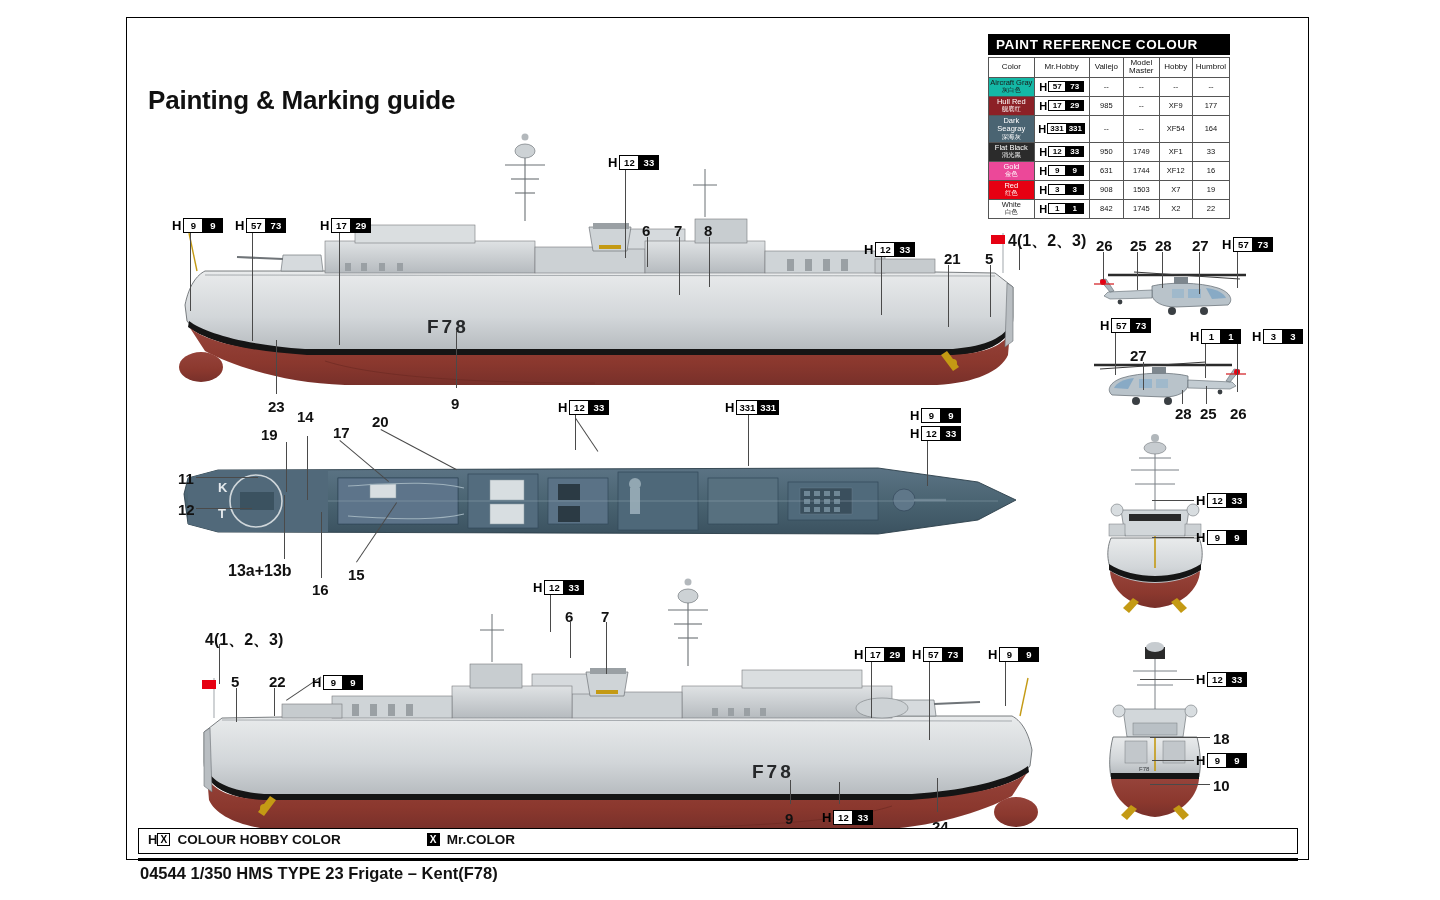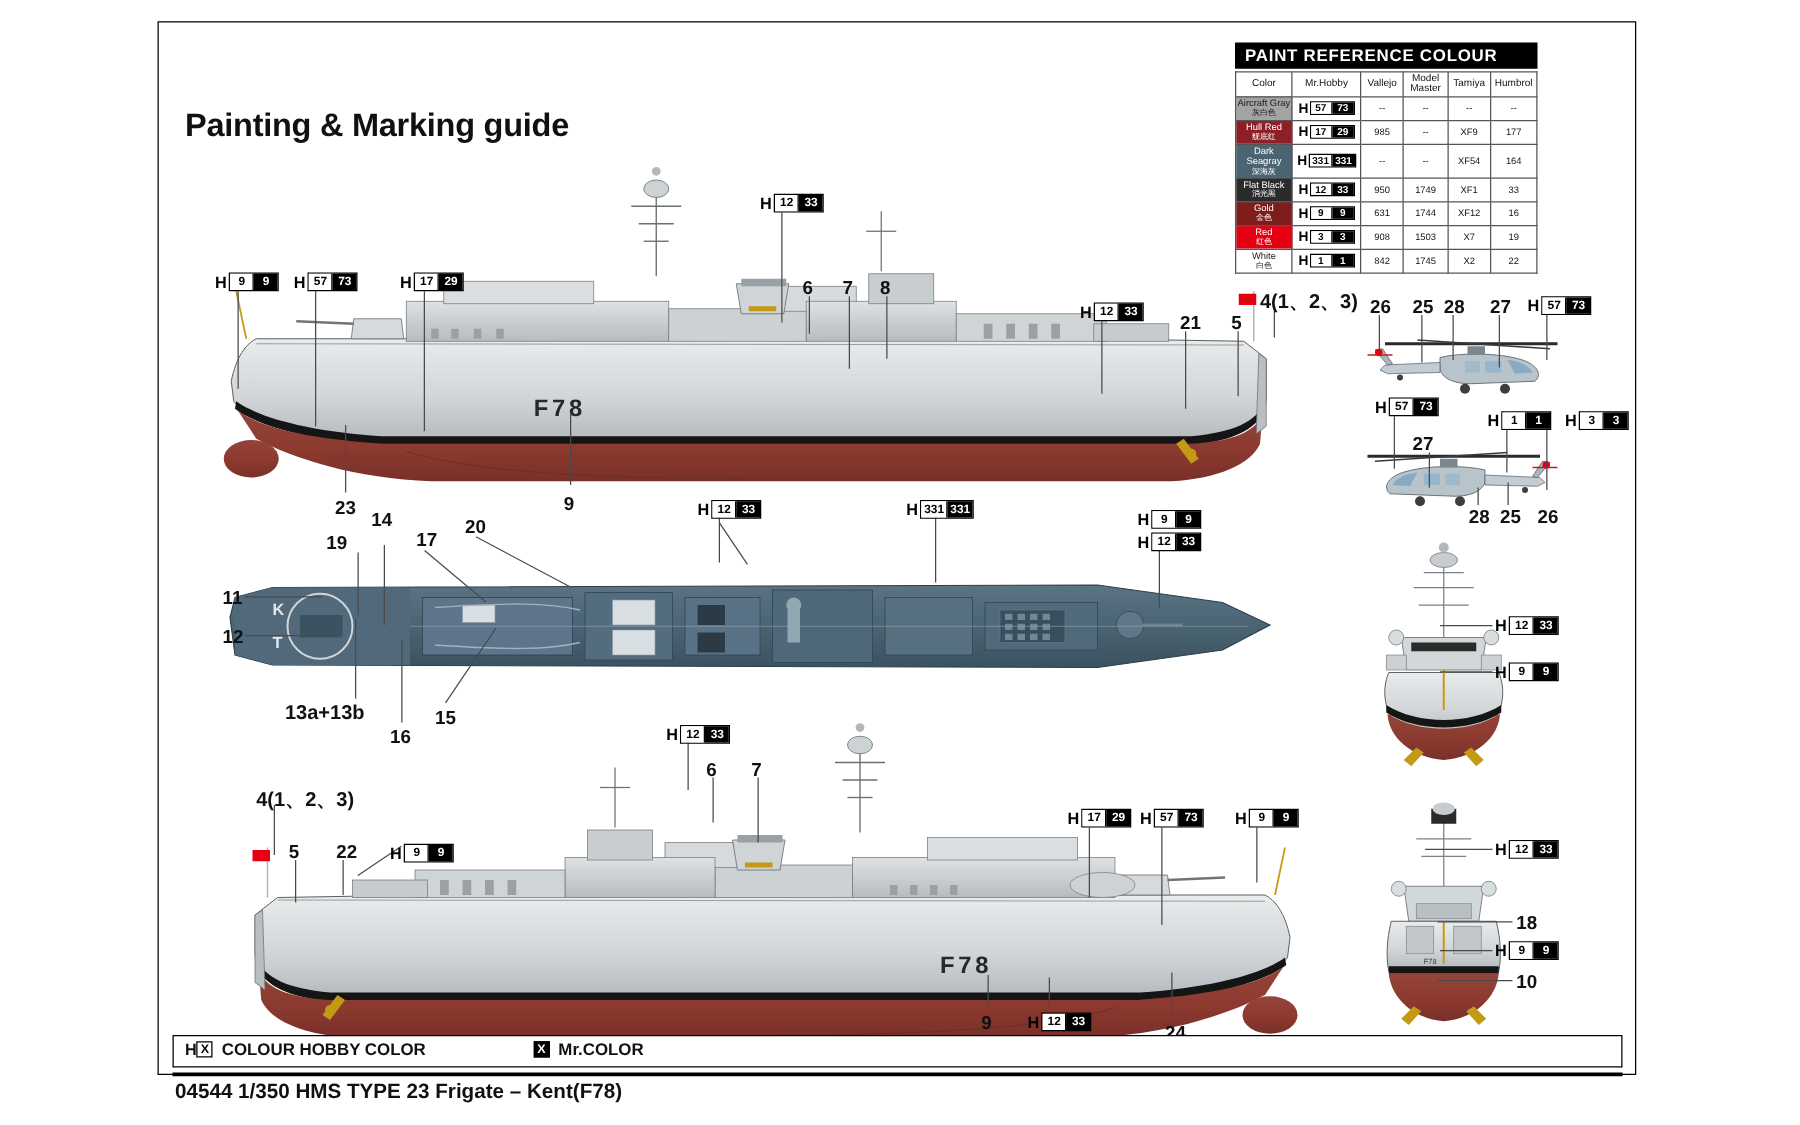--- a/index.html
+++ b/index.html
@@ -123,27 +123,27 @@
 
   <div class="paint-table">
     <div class="pt-head">PAINT  REFERENCE COLOUR</div>
     <table class="pt">
       <thead>
         <tr>
           <th class="col-color">Color</th>
           <th class="col-hobby">Mr.Hobby</th>
           <th class="col-v">Vallejo</th>
           <th class="col-mm">Model<br>Master</th>
-          <th class="col-tam">Tamiya</th>
+          <th class="col-tam">Hobby</th>
           <th class="col-hum">Humbrol</th>
         </tr>
       </thead>
       <tbody id="paint-rows">
           <tr>
-            <td class="sw" style="background:#a3a3a3;color:#1a1a1a;">Aircraft Gray<span class="cn">灰白色</span></td>
+            <td class="sw" style="background:#14b8a6;color:#1a1a1a;">Aircraft Gray<span class="cn">灰白色</span></td>
             <td><span class="hchip">
                 <span class="h">H</span>
                 <span class="boxes">
                   <span class="w">57</span>
                   <span class="b">73</span>
                 </span>
               </span></td>
             <td>--</td>
             <td>--</td>
             <td>--</td>
@@ -185,21 +185,21 @@
                   <span class="w">12</span>
                   <span class="b">33</span>
                 </span>
               </span></td>
             <td>950</td>
             <td>1749</td>
             <td>XF1</td>
             <td>33</td>
           </tr>
           <tr>
-            <td class="sw" style="background:#7f1d1d;color:#ffffff;">Gold<span class="cn">金色</span></td>
+            <td class="sw" style="background:#ec4899;color:#ffffff;">Gold<span class="cn">金色</span></td>
             <td><span class="hchip">
                 <span class="h">H</span>
                 <span class="boxes">
                   <span class="w">9</span>
                   <span class="b">9</span>
                 </span>
               </span></td>
             <td>631</td>
             <td>1744</td>
             <td>XF12</td>

